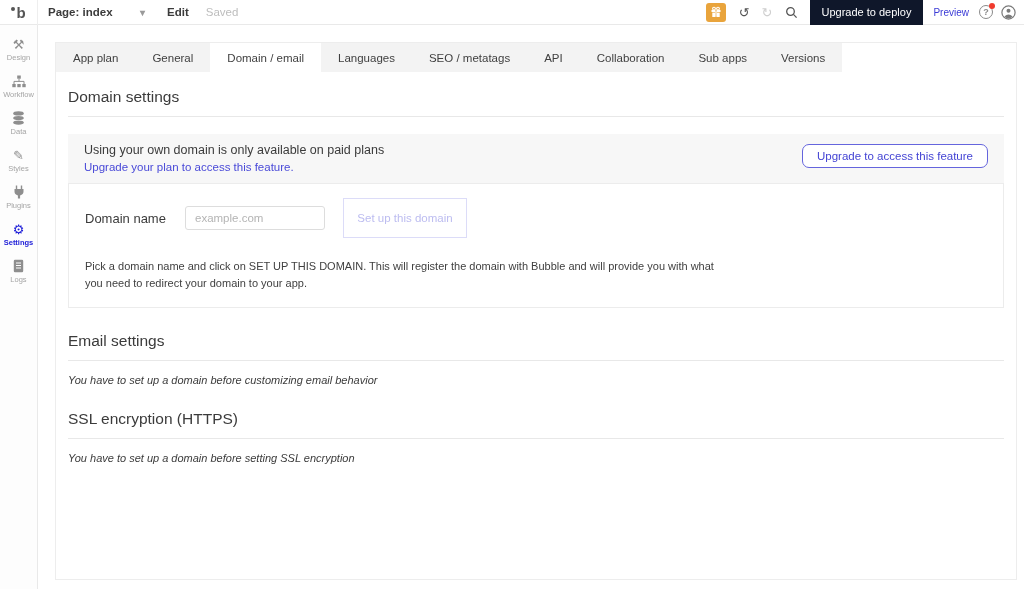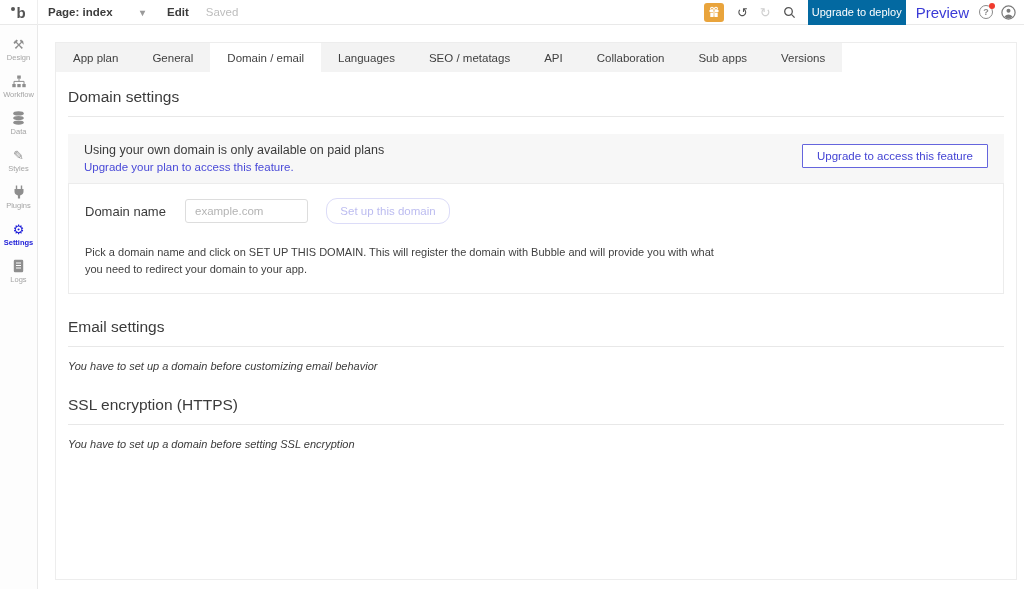--- a/index.html
+++ b/index.html
@@ -18,24 +18,24 @@
     font-size:11.5px; font-weight:bold; color:#3b3b3b; cursor:pointer;gap:20px; }
   .page-selector .caret { margin-left:auto; margin-right:8px; color:#9a9a9a; font-size:10px; }
   .edit-label { font-size:11.5px; font-weight:bold; color:#3b3b3b; margin-left:14px; }
   .saved-label { font-size:11.5px; color:#bdbdbd; margin-left:17px; }
   .topbar-right { margin-left:auto; display:flex; align-items:center; height:100%; }
   .gift-btn { width:20px; height:19px; background:#e9a43c; border-radius:3px;
     display:flex; align-items:center; justify-content:center; cursor:pointer; margin-right:7px; }
   .tb-icon { font-size:13px; color:#555; margin:0 6px; cursor:pointer; line-height:1; }
   .tb-icon.disabled { color:#cfcfcf; cursor:default; }
   .search-btn { margin:0 6px; cursor:pointer; display:flex; align-items:center; }
-  .deploy-btn { height:25px; background:#0369a1; color:#fff; font-size:11px;
-    border:none; padding:0 4px; margin-left:6px; cursor:pointer;
+  .deploy-btn { height:25px; background:#0f172a; color:#fff; font-size:11px;
+    border:none; padding:0 12px; margin-left:6px; cursor:pointer;
     font-family:"Liberation Sans", sans-serif; }
-  .preview-link { font-size:15px; color:#3a3ad6; margin:12px 10px; cursor:pointer; text-decoration:none; }
+  .preview-link { font-size:10px; color:#3a3ad6; margin:12px 10px; cursor:pointer; text-decoration:none; }
   .help-wrap { position:relative; margin-right:8px; cursor:pointer; }
   .help-circle { width:14px; height:14px; border:1.3px solid #8a8a8a; border-radius:50%;
     font-size:9px; color:#8a8a8a; display:flex; align-items:center; justify-content:center;
     font-weight:bold; }
   .help-dot { position:absolute; top:-2px; right:-2px; width:6px; height:6px;
     background:#f03b2e; border-radius:50%; }
   .user-btn { margin-right:8px; cursor:pointer; display:flex; align-items:center; }
 
   
   .sidebar { position:absolute; top:25px; left:0; width:38px; height:564px;
@@ -58,33 +58,33 @@
   .tab.active { background:#ffffff;text-align:right; }
   .content { padding:0 12px; }
   .section-title { font-size:15.5px; font-weight:400; color:#3b3b3b; margin-top:16px; }
   .rule { border:none; border-top:1px solid #e8e8e8; margin-top:10px; }
 
   .notice-box { margin-top:17px; background:#f7f7f7; padding:9px 16px 10px;
     position:relative; }
   .notice-text { font-size:12.5px; color:#3b3b3b; }
   .notice-link { font-size:11.5px; color:#4a4ad8; margin-top:4px; cursor:pointer; }
   .upgrade-feature-btn { position:absolute; right:16px; top:10px; height:24px;
-    background:#fff; border:1px solid #6565dd; border-radius:1px; color:#4444d4;
+    background:#fff; border:1px solid #6565dd; border-radius:7px; color:#4444d4;
     font-size:11.5px; padding:0 14px; cursor:pointer;
     font-family:"Liberation Sans", sans-serif; }
 
   .setup-box { border:1px solid #ececec; background:#fff; padding:14px 16px 15px; }
   .setup-row { display:flex; align-items:center; }
   .setup-label { width:100px; font-size:13px; color:#3b3b3b; }
-  .domain-input { width:123px; height:24px; border:1px solid #dddddd; border-radius:3px;
+  .domain-input { width:140px; height:24px; border:1px solid #dddddd; border-radius:3px;
     padding:0 9px; font-size:11.5px; color:#3b3b3b;
     font-family:"Liberation Sans", sans-serif; }
   .domain-input::placeholder { color:#b4b4b4; }
-  .setup-btn { margin-left:18px; width:124px; height:26px; background:#fff;
-    border:1px solid #dcdcf8; border-radius:11px; color:#bcbcf0; font-size:11.5px;
+  .setup-btn { margin-left:18px; width:124px; height:40px; background:#fff;
+    border:1px solid #dcdcf8; border-radius:0; color:#bcbcf0; font-size:11.5px;
     cursor:default; font-family:"Liberation Sans", sans-serif; }
   .setup-desc { margin-top:20px; font-size:11px; line-height:1.55; color:#3f3f3f;
     max-width:632px; }
 
   .section-msg { font-size:11px; color:#3b3b3b; margin-top:13px;font-style:italic; }
   .sp-lg { margin-top:24px; }
 </style>
 </head>
 <body>
 

